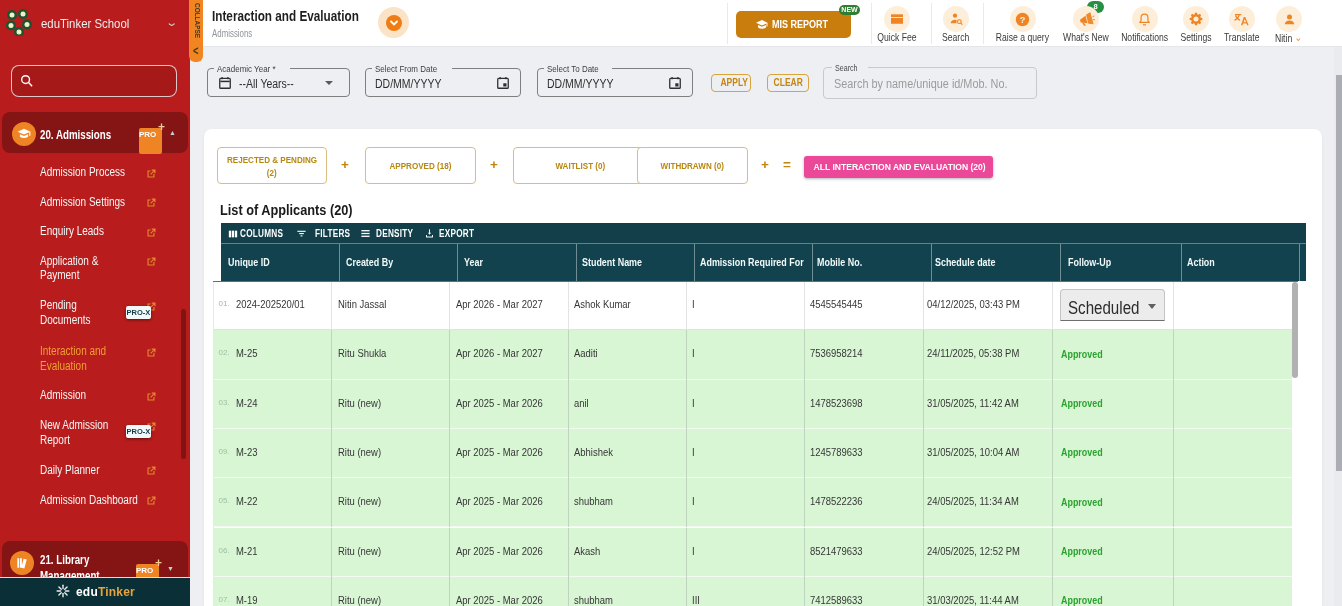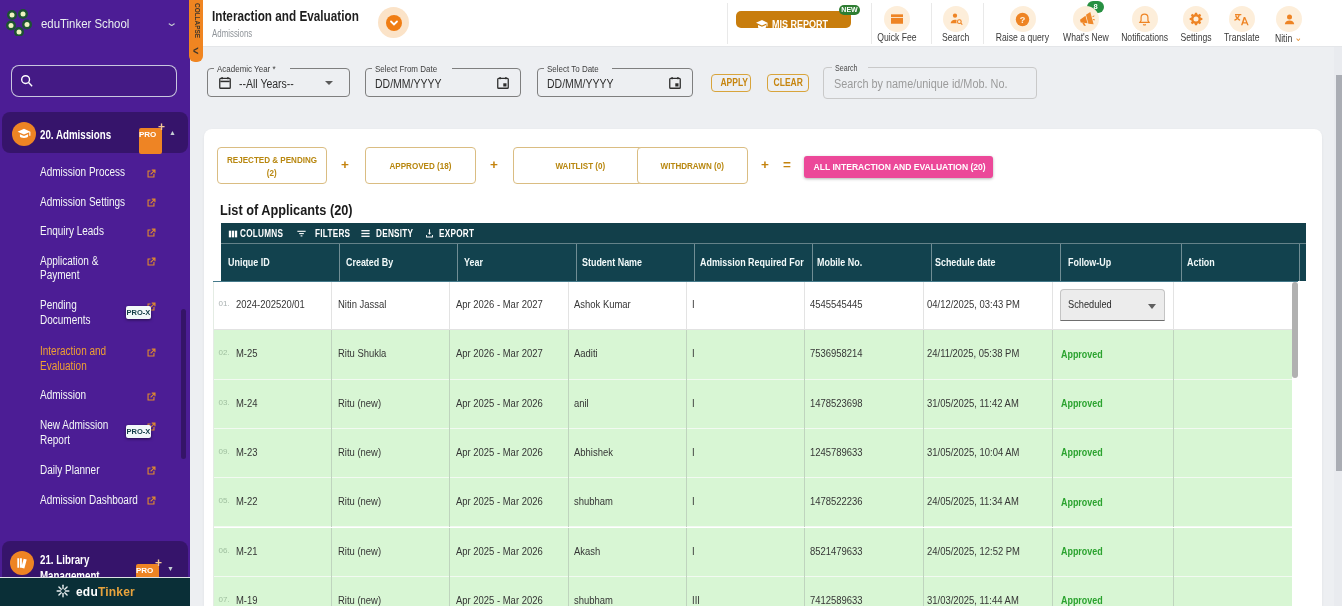--- a/index.html
+++ b/index.html
@@ -3,21 +3,21 @@
 <meta charset="utf-8">
 <style>
 * { margin:0; padding:0; box-sizing:border-box; }
 html,body { width:1342px; height:606px; overflow:hidden; }
 body { position:relative; font-family:"Liberation Sans", sans-serif; background:#edeff2; }
 .abs { position:absolute; }
 .sx { display:inline-block; transform-origin:0 50%; white-space:nowrap; }
 .cx { display:inline-block; transform-origin:50% 50%; white-space:nowrap; }
 
 
-#sidebar { left:0; top:0; width:190px; height:606px; background:#4c1d95; overflow:hidden; z-index:5; }
+#sidebar { left:0; top:0; width:190px; height:606px; background:#b91c1c; overflow:hidden; z-index:5; }
 #brand .bname { position:absolute; left:41px; top:16.5px; color:#e9eff0; font-size:12px; }
 #brand .bchev { position:absolute; left:167px; top:16px; color:#c5d0d3; font-size:11px; transform:scaleX(1.4); }
 #ssearch { position:absolute; left:11px; top:65px; width:166px; height:32px; border:1px solid rgba(235,243,245,0.8); border-radius:8px; background:rgba(0,0,0,0.10); }
 #mhead1 { position:absolute; left:2px; top:112px; width:186px; height:41px; background:rgba(0,0,0,0.28); border-radius:8px; }
 .mico { position:absolute; left:10px; width:24px; height:24px; border-radius:50%; background:#ee8424; display:flex; align-items:center; justify-content:center; }
 .mtitle { position:absolute; left:40px; color:#ffffff; font-weight:bold; font-size:12.5px; }
 .probadge { position:absolute; width:23px; height:26px; background:#ee8424; color:#fff; font-weight:bold; font-size:8px; text-align:left; line-height:13px; border-radius:2px; }
 .pplus { position:absolute; color:#f3c896; font-size:12px; font-weight:bold; }
 .prox { position:absolute; width:25px; height:13px; background:#f2f8f9; color:#123c45; font-weight:bold; font-size:7.5px; text-align:center; line-height:13px; border-radius:2px; box-shadow:0 1px 3px rgba(0,0,0,0.5); z-index:3; }
 .mitem { position:absolute; left:40px; color:#f4f7f7; font-size:12.5px; line-height:14.8px; }
@@ -34,21 +34,21 @@
 #collapse .cc { position:absolute; left:4px; top:45px; color:#41372a; font-size:9.5px; font-weight:bold; transform:scaleY(1.25); }
 
 
 #header { left:190px; top:0; width:1152px; height:47px; background:#fff; border-bottom:1px solid #e4e6e9; z-index:10; }
 #htitle { position:absolute; left:22px; top:7.5px; font-size:14.5px; font-weight:bold; color:#1e1e1e; }
 #htitle .sx { transform:scaleX(0.81); }
 #hsub { position:absolute; left:22px; top:26.5px; font-size:10.5px; color:#8f9499; }
 #hsub .sx { transform:scaleX(0.75); }
 #hchev { position:absolute; left:188px; top:7px; width:31px; height:31px; border-radius:50%; background:#fbe3c8; }
 #hchev .in { position:absolute; left:7.5px; top:7.5px; width:16px; height:16px; border-radius:50%; background:#f07d13; }
-#mis { position:absolute; left:546px; top:11px; width:115px; height:17px; background:#c87d0d; border-radius:5px; color:#fff; font-weight:bold; font-size:11px; }
+#mis { position:absolute; left:546px; top:11px; width:115px; height:27px; background:#c87d0d; border-radius:5px; color:#fff; font-weight:bold; font-size:11px; }
 #mis .sx { transform:scaleX(0.82); position:absolute; left:36px; top:7px; }
 #misnew { position:absolute; left:649px; top:5px; width:21px; height:10px; background:#2e7d32; border-radius:5px; color:#fff; font-size:7px; font-weight:bold; text-align:center; line-height:10px; }
 .hsep { position:absolute; top:3px; width:1px; height:41px; background:#e9e9e9; }
 .hic { position:absolute; top:6px; width:26px; height:26px; border-radius:50%; background:#fdeeda; display:flex; align-items:center; justify-content:center; }
 .hlabel { position:absolute; top:30.5px; font-size:10.5px; color:#3a3a3a; text-align:center; }
 .hlabel .cx { transform:scaleX(0.82); }
 .badge12 { position:absolute; left:897px; top:1px; width:17px; height:12px; background:#279042; border-radius:6px; color:#fff; font-size:7.5px; font-weight:bold; text-align:center; line-height:12px; }
 
 
 .ffield { position:absolute; top:68px; height:29px; border:1px solid #7f7f7f; border-radius:4px; }
@@ -82,21 +82,21 @@
 .row.green { background:#d8f6d4; border-bottom:1px solid #f2faf1; }
 .cell { position:absolute; top:17px; font-size:10.5px; color:#363636; white-space:nowrap; }
 .cell .sx { transform:scaleX(0.9); }
 .rnum { position:absolute; left:5.5px; top:18px; font-size:8px; color:#a8b0b0; }
 .green .rnum { color:#9fbf9f; }
 .csep { position:absolute; top:0; width:1px; height:49.3px; background:#e3e3e3; }
 .green .csep { background:#bfd4be; }
 .appr { position:absolute; left:848px; top:17.5px; color:#2ba32f; font-weight:bold; font-size:10.5px; }
 .appr .sx { transform:scaleX(0.85); }
 #sched { position:absolute; left:847px; top:8px; width:105px; height:32px; background:#ececec; border:1px solid #c4c4c4; border-bottom:1.5px solid #6e6e6e; border-radius:4px 4px 0 0; }
-#sched .st { position:absolute; left:7px; top:8px; font-size:11px; color:#2c2c2c;text-decoration:underline; }
+#sched .st { position:absolute; left:7px; top:8px; font-size:18px; color:#2c2c2c;text-decoration:underline; }
 #sched .st .sx { transform:scaleX(0.84); }
 #tscroll { position:absolute; left:1079px; top:0; width:6px; height:325px; background:#fff; }
 #tscroll .thumb { position:absolute; left:0; top:0.5px; width:6px; height:96px; background:#b1b1b1; border-radius:3px; }
 
 
 #pgsb { left:1334px; top:0; width:8px; height:606px; z-index:40; }
 #pgsb .trk { position:absolute; left:0; top:47px; width:8px; height:559px; background:#e9ebef; }
 #pgsb .thumb { position:absolute; left:1.5px; top:75px; width:6.5px; height:396px; background:#aaadb4; z-index:2; }
 </style>
 </head>

